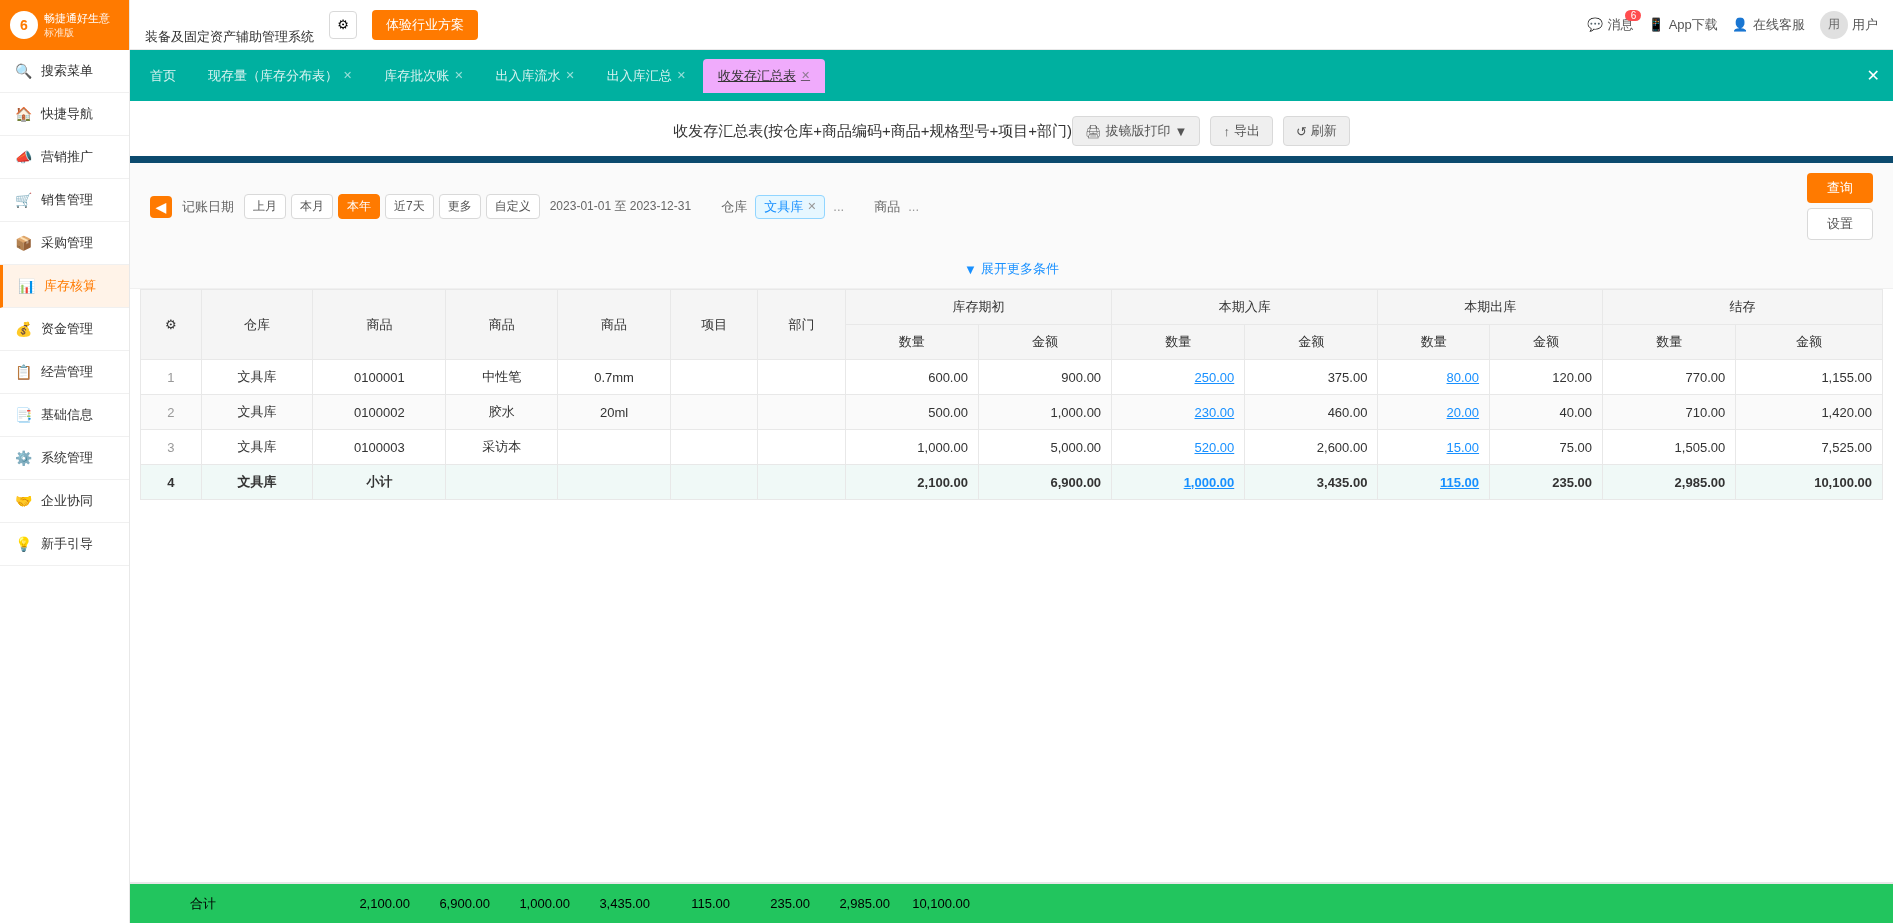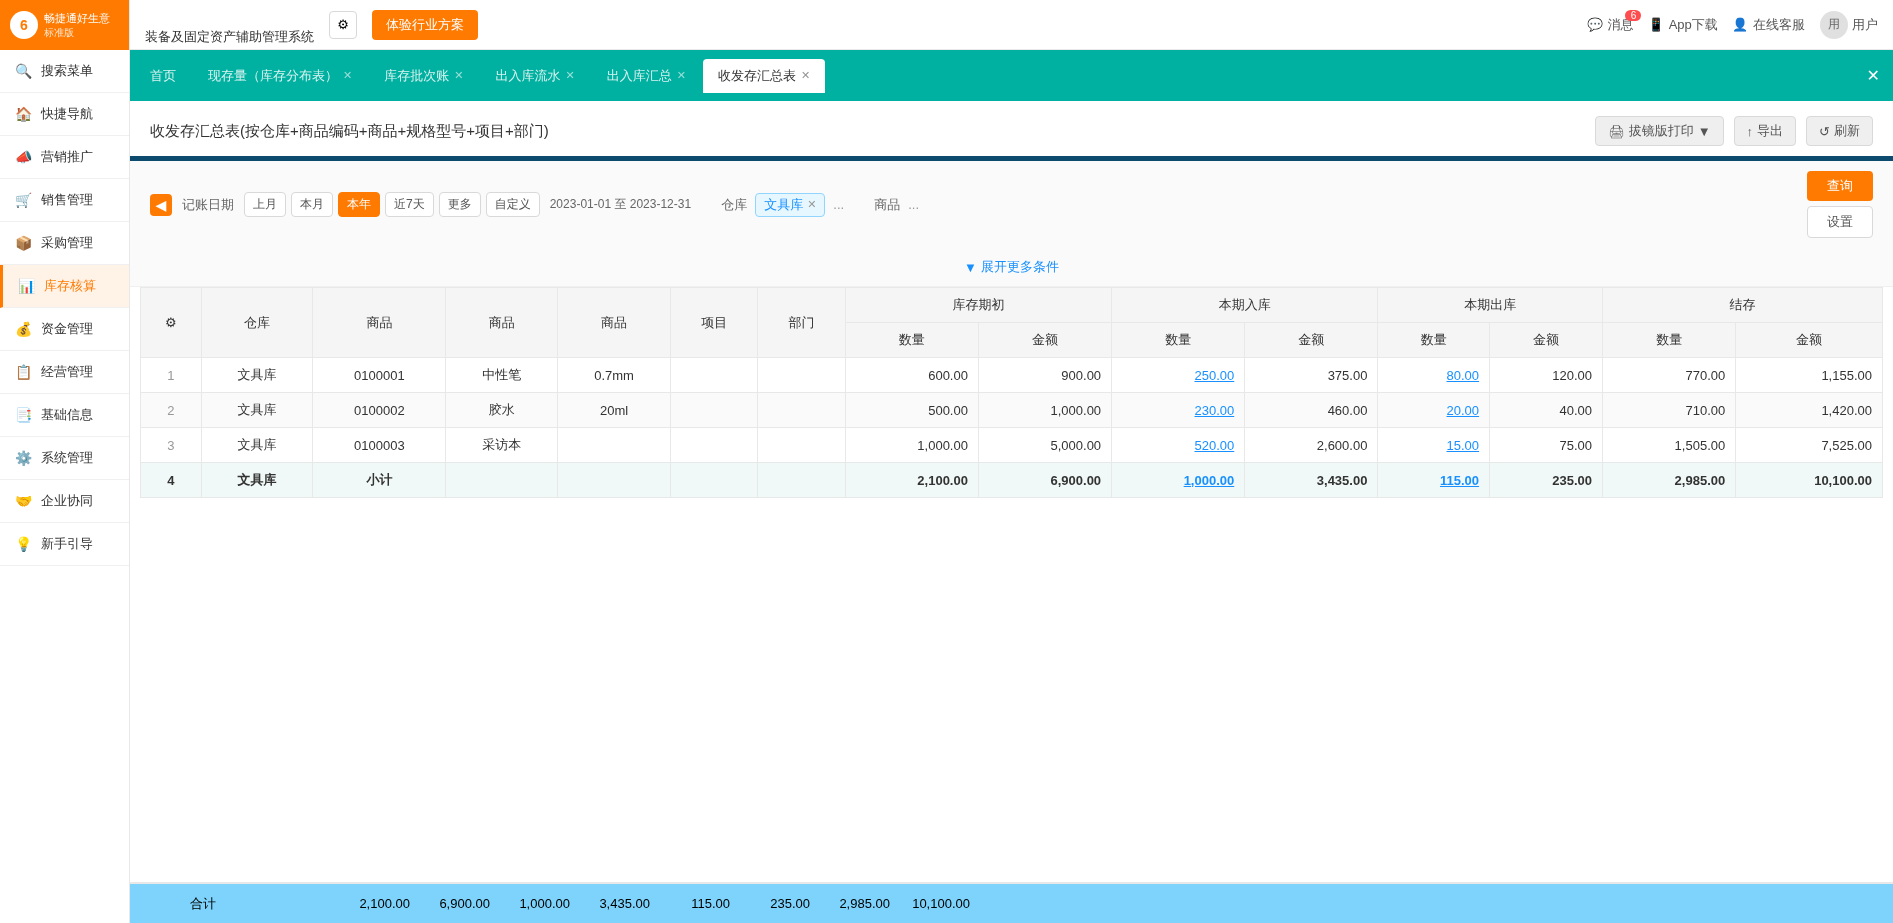--- a/index.html
+++ b/index.html
@@ -22,28 +22,28 @@
     .topbar { height: 50px; background: white; border-bottom: 1px solid #e8e8e8; display: flex; align-items: center; padding: 0 15px; gap: 15px; }
     .topbar-btn { background: #ff7a00; color: white; border: none; border-radius: 4px; padding: 6px 14px; cursor: pointer; font-size: 13px; }
     .topbar-action-item { display: flex; align-items: center; gap: 4px; color: #555; font-size: 13px; cursor: pointer; position: relative; }
     .topbar-action-item .badge { background: #ff4d4f; color: white; font-size: 10px; padding: 0 4px; border-radius: 8px; position: absolute; top: -6px; right: -8px; min-width: 16px; text-align: center; }
     .gear-icon { width: 28px; height: 28px; border: 1px solid #d9d9d9; border-radius: 4px; display: flex; align-items: center; justify-content: center; cursor: pointer; }
     .user-avatar { width: 28px; height: 28px; border-radius: 50%; background: #e0e0e0; display: flex; align-items: center; justify-content: center; font-size: 12px; color: #666; }
 
     
     .tabs { background: #00b0a0; display: flex; align-items: center; padding: 0 5px; height: 51px; overflow-x: auto; }
     .tab { display: flex; align-items: center; gap: 5px; padding: 8px 15px; color: rgba(255,255,255,0.85); cursor: pointer; font-size: 13px; white-space: nowrap; border-radius: 4px 4px 0 0; margin-right: 2px; }
-    .tab.active { background: #ffffff; color: #333; }
+    .tab.active { background: #f0abfc; color: #333; text-decoration: underline; }
     .tab .close-x { font-size: 11px; color: inherit; cursor: pointer; opacity: 0.7; }
     .tab.active .close-x { color: #666; }
     .tabs-close { margin-left: auto; color: white; cursor: pointer; font-size: 16px; padding: 0 8px; }
 
     
     .content { flex: 1; background: white; overflow: hidden; display: flex; flex-direction: column; }
-    .page-header { padding: 15px 20px 10px; border-bottom: 5px solid #0c4a6e; display: flex; align-items: center; justify-content: space-between; }
+    .page-header { padding: 15px 20px 10px; border-bottom: 7px solid #0c4a6e; display: flex; align-items: center; justify-content: center; }
     .page-title { font-size: 15px; font-weight: 500; color: #333; }
     .page-actions { display: flex; gap: 10px; }
     .btn-print { border: 1px solid #d9d9d9; border-radius: 4px; padding: 5px 12px; cursor: pointer; font-size: 13px; color: #555; display: flex; align-items: center; gap: 4px; }
     .btn-export { border: 1px solid #d9d9d9; border-radius: 4px; padding: 5px 12px; cursor: pointer; font-size: 13px; color: #555; display: flex; align-items: center; gap: 4px; }
     .btn-refresh { border: 1px solid #d9d9d9; border-radius: 4px; padding: 5px 12px; cursor: pointer; font-size: 13px; color: #555; display: flex; align-items: center; gap: 4px; }
 
     
     .filter-bar { padding: 10px 20px; background: #fafafa; border-bottom: 1px solid #f0f0f0; display: flex; align-items: center; gap: 15px; flex-wrap: wrap; }
     .filter-row { display: flex; align-items: center; gap: 10px; flex-wrap: wrap; width: 100%; }
     .filter-collapse-btn { background: #ff7a00; color: white; border: none; border-radius: 4px; width: 22px; height: 22px; cursor: pointer; display: flex; align-items: center; justify-content: center; font-size: 14px; flex-shrink: 0; }
@@ -66,21 +66,21 @@
     table { width: 100%; border-collapse: collapse; font-size: 13px; }
     thead tr th { background: #f5f5f5; padding: 8px 10px; text-align: center; border: 1px solid #e8e8e8; color: #333; font-weight: 500; white-space: nowrap; }
     tbody tr td { padding: 8px 10px; text-align: center; border: 1px solid #e8e8e8; color: #333; white-space: nowrap; }
     tbody tr:nth-child(even) { background: #fafafa; }
     .subtotal-row { background: #f0f9f7 !important; font-weight: bold; }
     .subtotal-row td { color: #333; }
     td.link { color: #1890ff; text-decoration: underline; cursor: pointer; }
     td.text-right { text-align: right; }
 
     
-    .footer-bar { background: #7dd3fc; border-top: 2px solid #e8e8e8; padding: 8px 10px; display: flex; align-items: center; font-size: 13px; }
+    .footer-bar { background: #22c55e; border-top: 2px solid #e8e8e8; padding: 8px 10px; display: flex; align-items: center; font-size: 13px; }
     .footer-bar .footer-label { font-weight: 500; padding: 0 15px; min-width: 200px; }
     .footer-values { display: flex; gap: 0; flex: 1; }
     .footer-cell { text-align: right; padding: 4px 10px; min-width: 80px; font-weight: 500; }
     .row-num { color: #999; }
   </style>
 </head>
 <body>
 
 <div class="sidebar">
   <div class="sidebar-logo">

